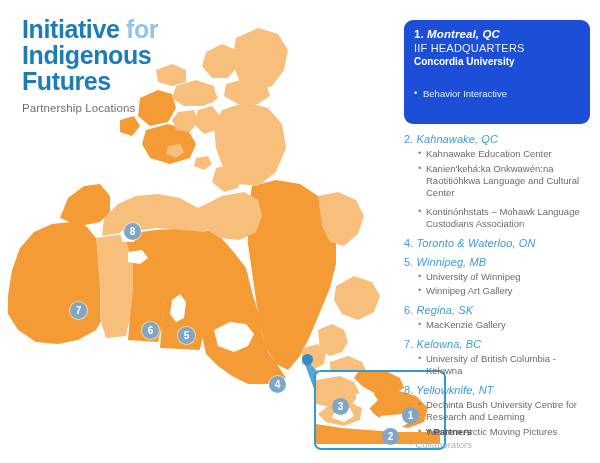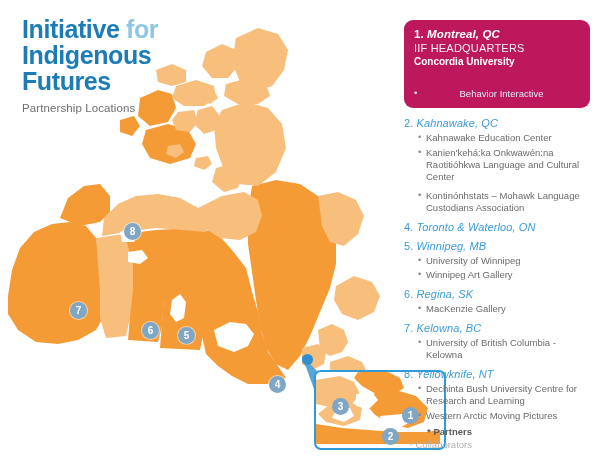--- a/index.html
+++ b/index.html
@@ -50,29 +50,29 @@
     position:absolute;width:17px;height:17px;border-radius:50%;
     background:#7FA6C4;color:#fff;font-size:10px;font-weight:bold;
     display:flex;align-items:center;justify-content:center;z-index:34;
   }
 
   
   #legend{
     position:absolute;left:404px;top:20px;width:186px;z-index:45;
   }
   .hl-box{
-    background:#be185d;border-radius:9px;padding:8px 10px 9px 10px;
+    background:#1d4ed8;border-radius:9px;padding:8px 10px 25px 10px;
     margin-bottom:9px;
   }
   .hl-title{color:#ffffff;font-size:11.5px;font-weight:bold;font-style:italic;
     letter-spacing:0.1px;margin-bottom:2px;}
   .hl-title .num{font-style:normal;}
   .hl-sub{color:#E6F2FA;font-size:11px;letter-spacing:0.2px;margin-bottom:2px;}
   .hl-org{color:#ffffff;font-size:10px;font-weight:bold;margin-bottom:21px;}
-  .hl-item{color:#DCEEF9;font-size:9.5px;padding-left:9px;position:relative;text-align:center;}
+  .hl-item{color:#DCEEF9;font-size:9.5px;padding-left:9px;position:relative;}
   .hl-item:before{content:"\2022";position:absolute;left:0;top:-1px;}
 
   .loc{margin-bottom:7px;}
   .loc-head{
     color:#3C9CD8;font-size:11px;font-weight:normal;font-style:italic;
     margin:0 0 3px 0;letter-spacing:0.1px;
   }
   .loc-head .num{font-style:normal;}
   .loc ul{list-style:none;margin:0;padding:0 0 0 14px;}
   .loc li{

